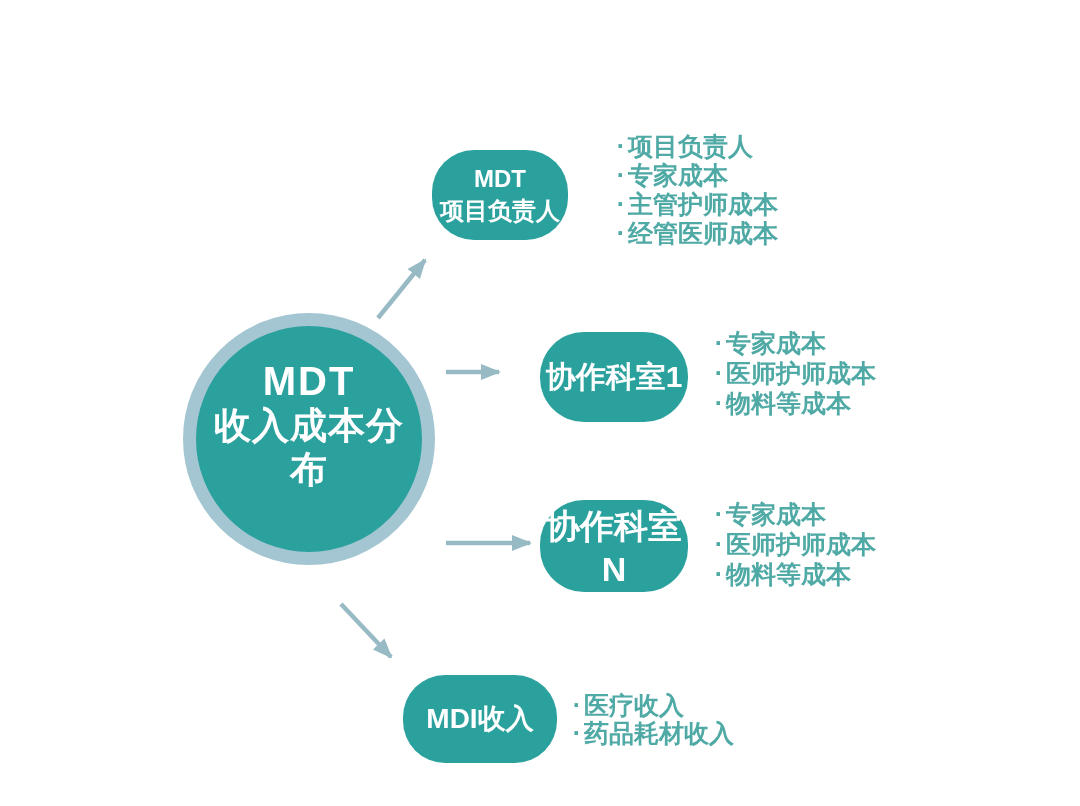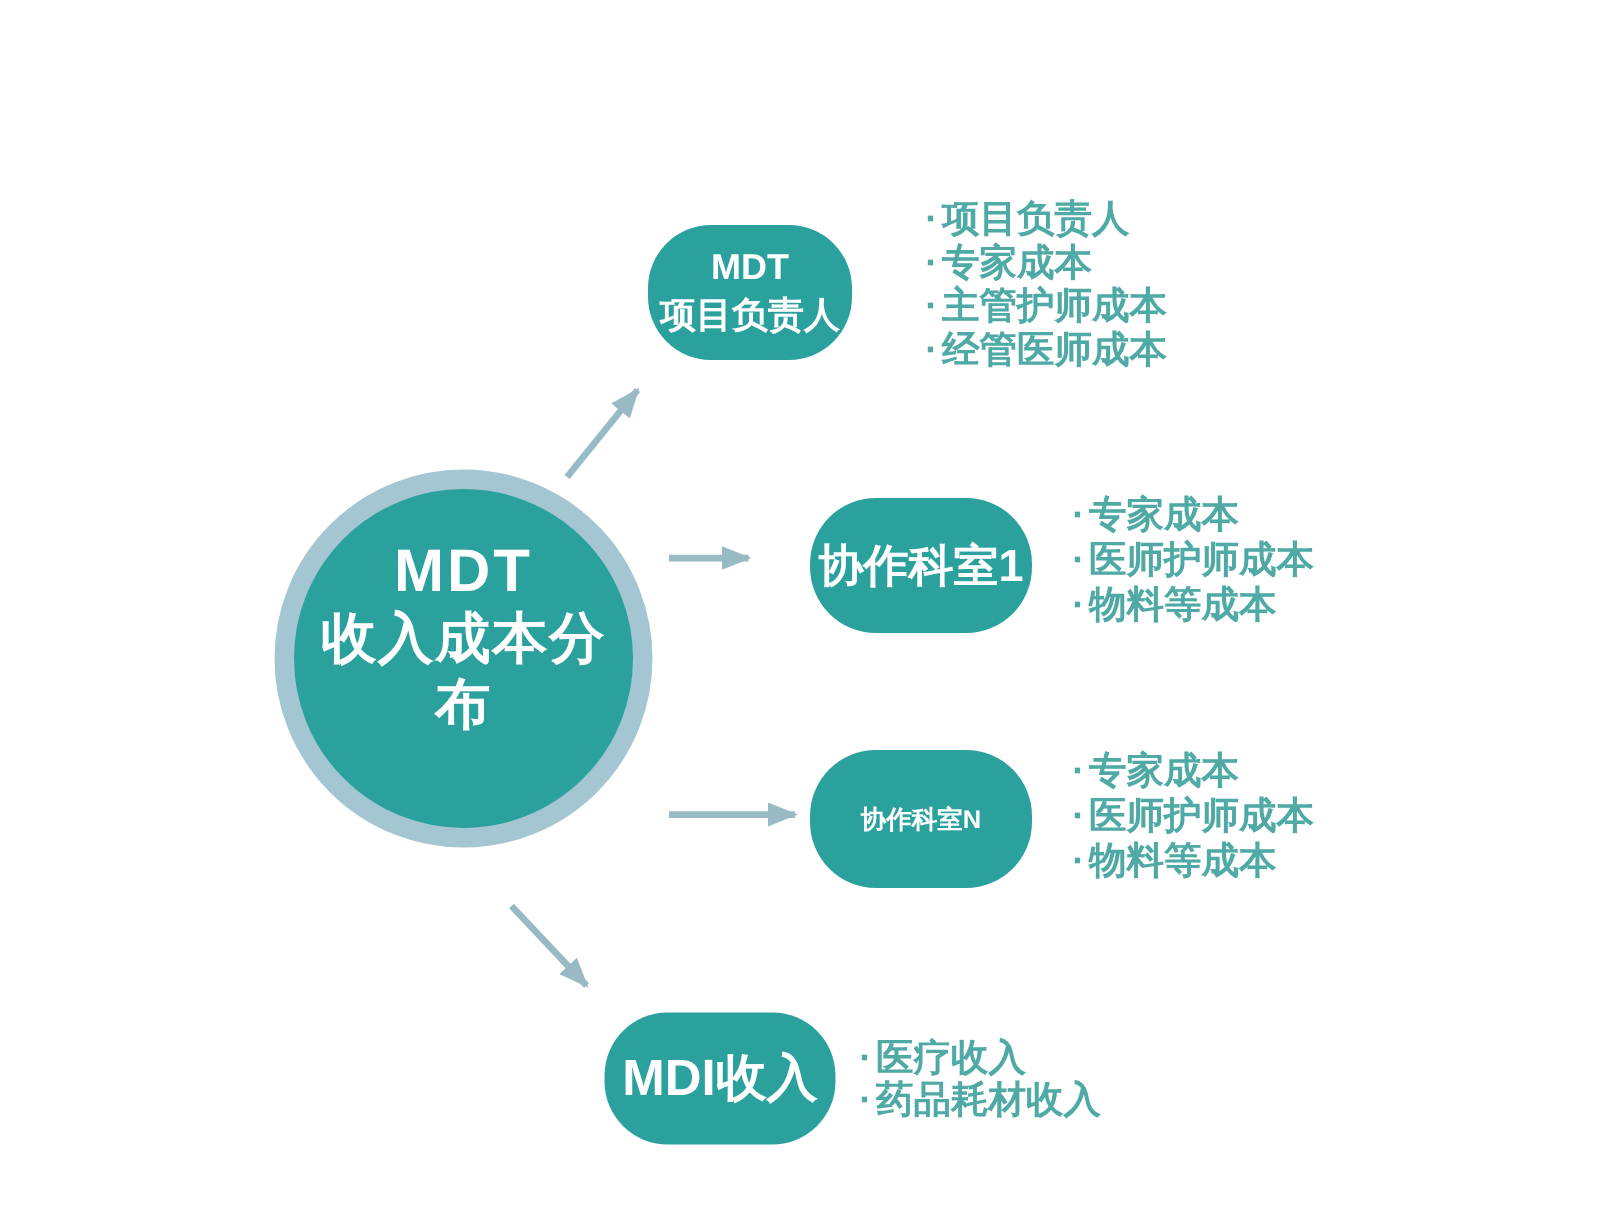--- a/index.html
+++ b/index.html
@@ -39,22 +39,22 @@
 
   .pill{
     position:absolute;z-index:2;
     background:var(--node-fill);
     color:var(--node-text);
     display:flex;align-items:center;justify-content:center;
     text-align:center;font-weight:bold;
   }
   .pill-top{left:432px;top:150px;width:136px;height:90px;border-radius:42px;font-size:24px;line-height:1.35;}
   .pill-c1{left:540px;top:332px;width:148px;height:90px;border-radius:44px;font-size:30px;}
-  .pill-cn{left:540px;top:500px;width:148px;height:92px;border-radius:44px;font-size:17px;}
-  .pill-mdi{left:403px;top:675px;width:154px;height:88px;border-radius:42px;font-size:34px;justify-content:center;}
+  .pill-cn{left:540px;top:500px;width:148px;height:92px;border-radius:44px;font-size:34px;}
+  .pill-mdi{left:403px;top:675px;width:154px;height:88px;border-radius:42px;font-size:28px;justify-content:center;}
 
   .cost-list{
     position:absolute;z-index:2;
     list-style:none;
     color:var(--list-text);
     font-weight:600;
     font-size:25px;
   }
   .cost-item{white-space:nowrap;}
   .cost-item .dot{display:inline-block;width:14px;text-align:center;}

